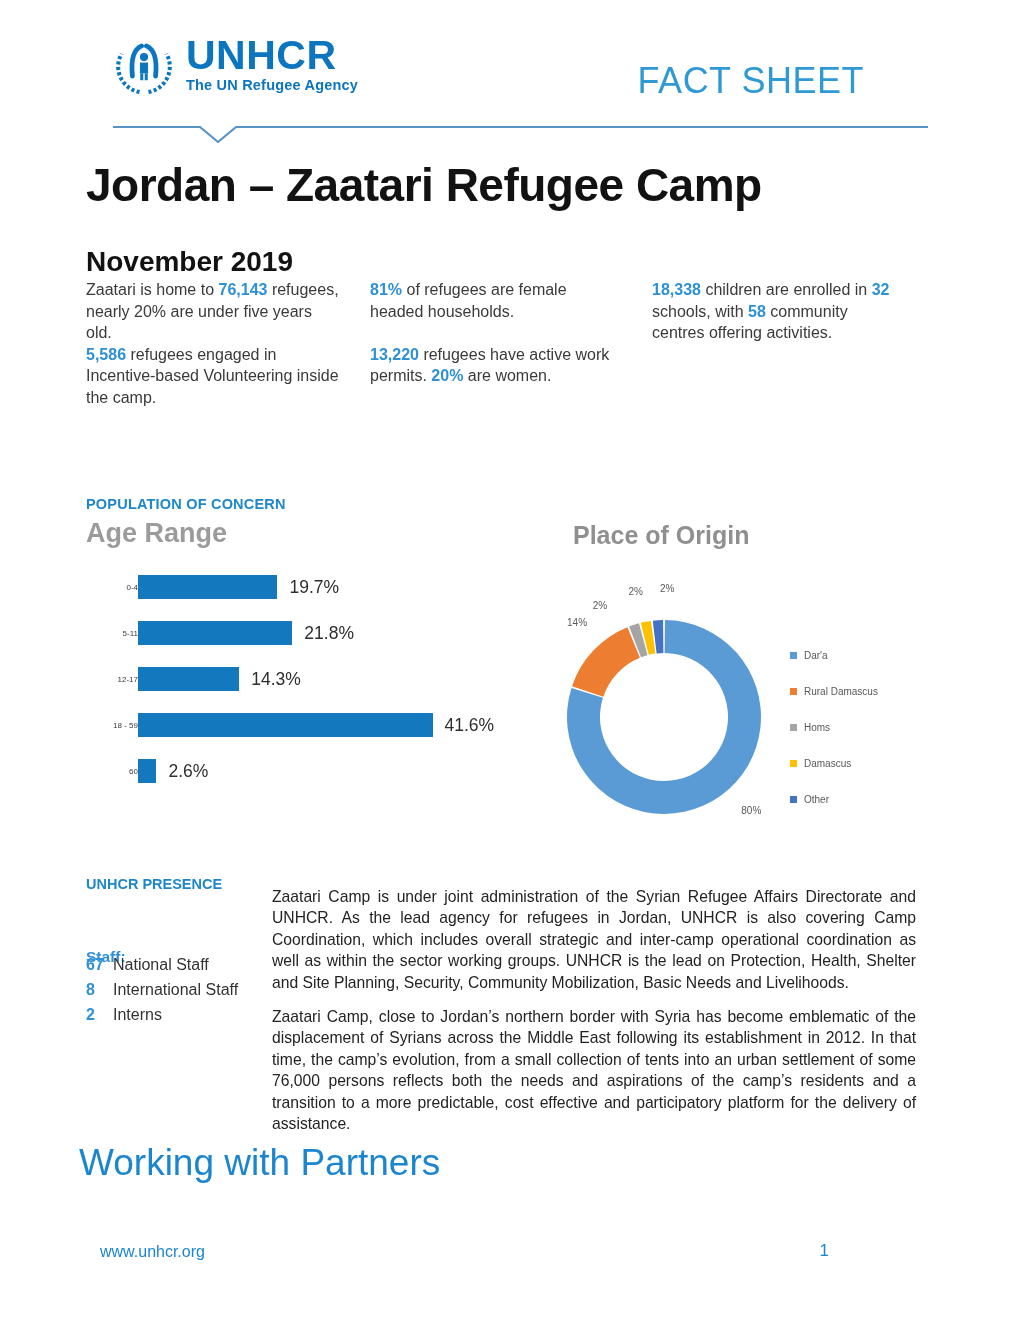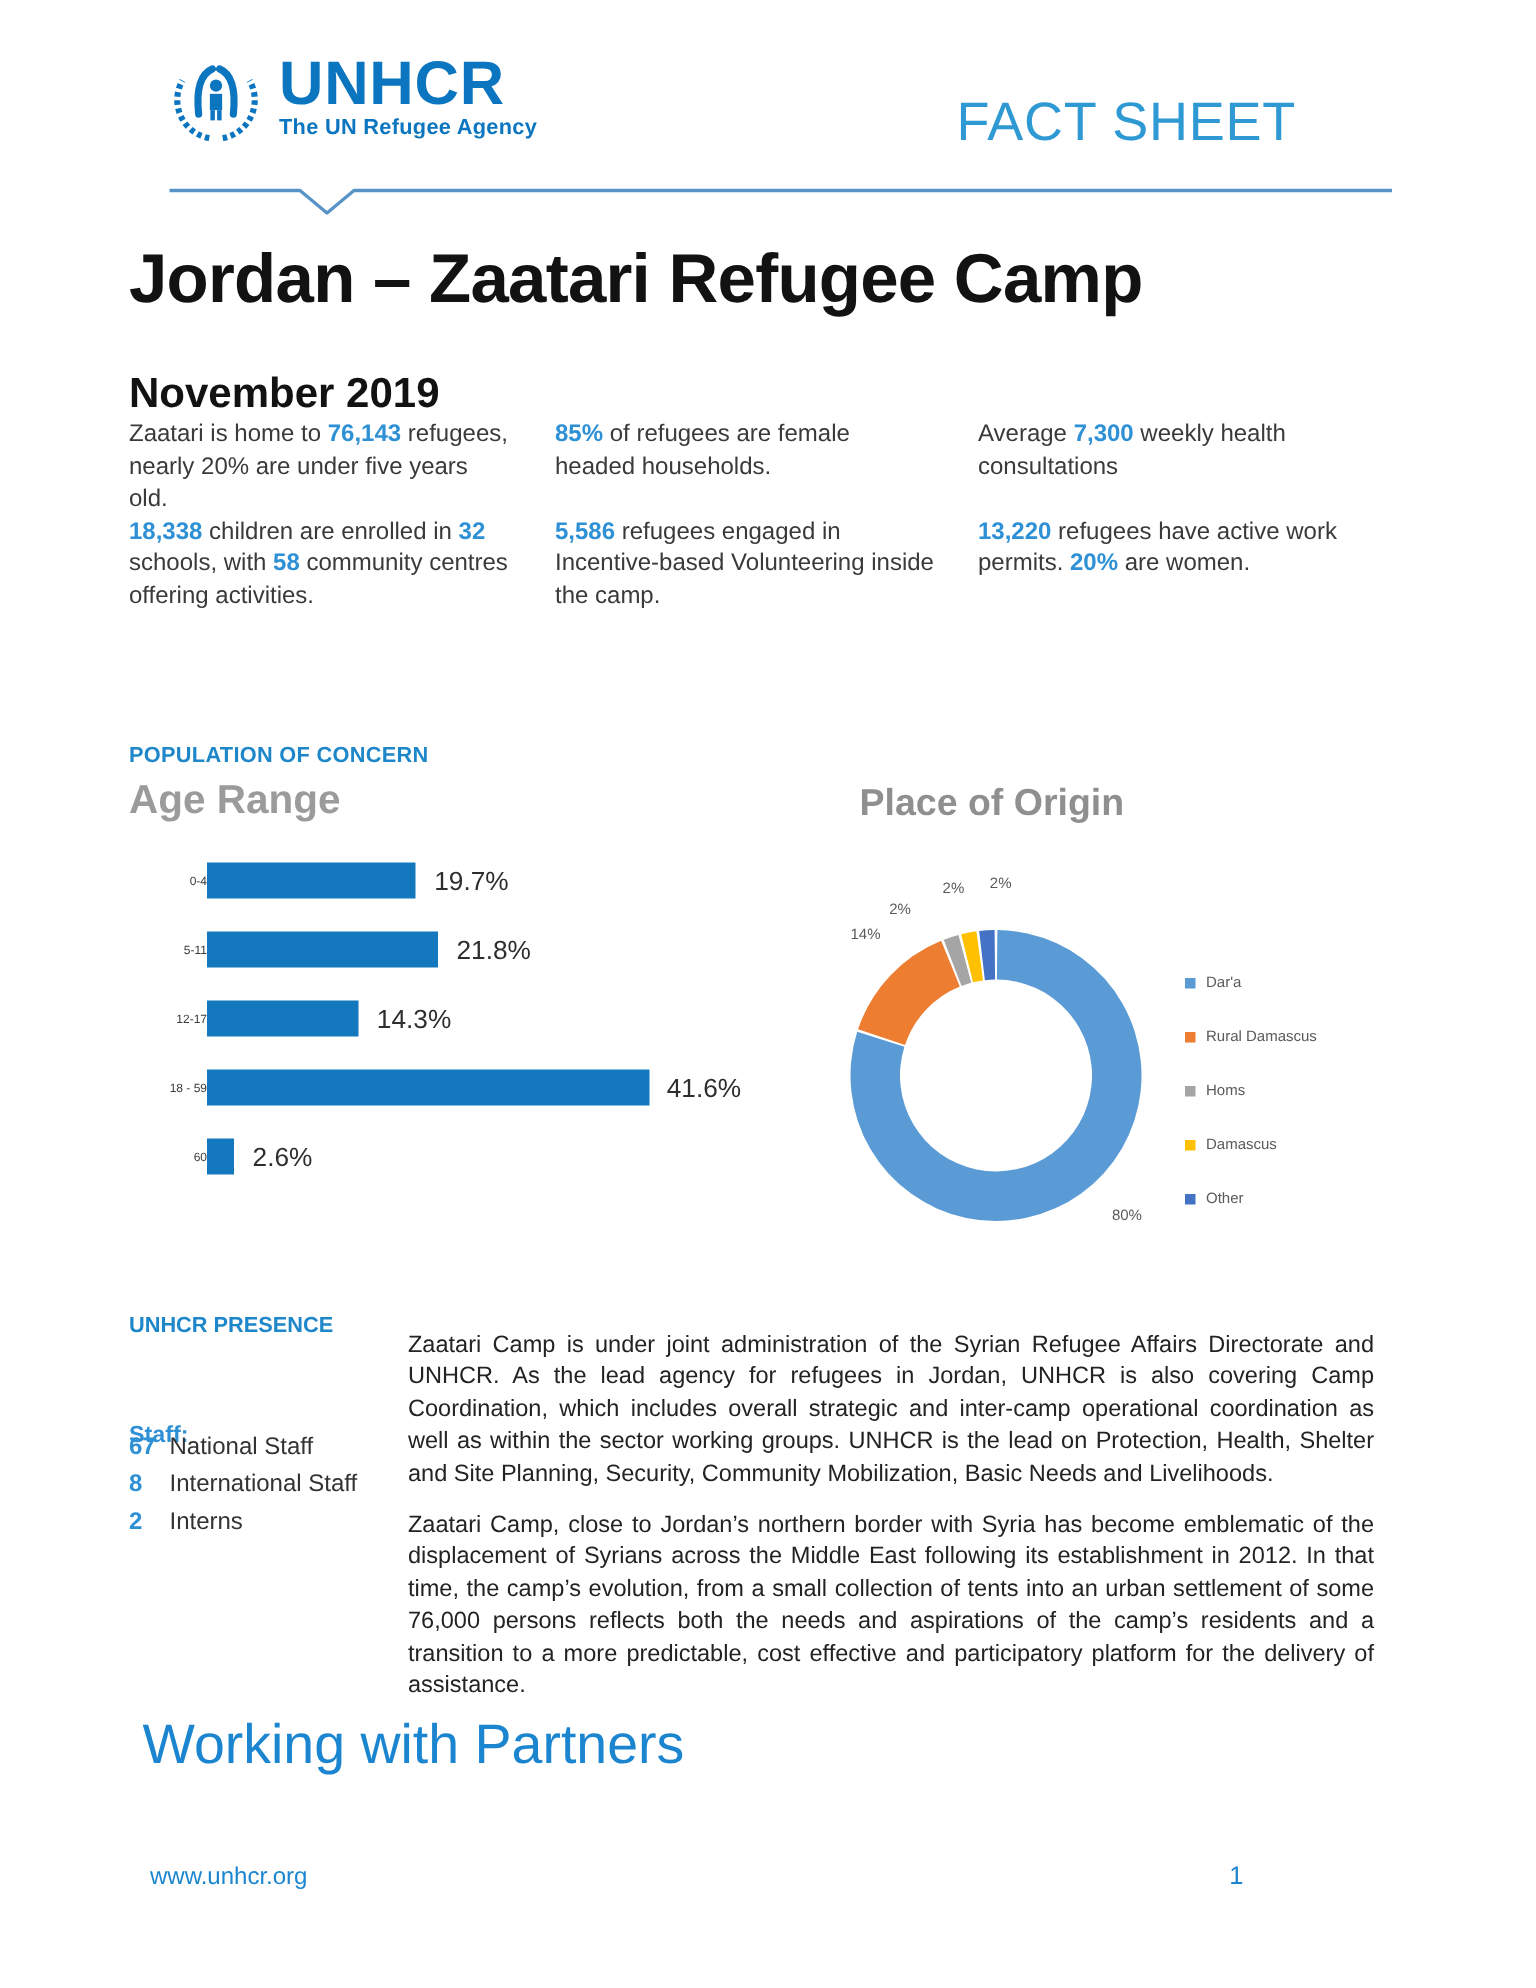--- a/index.html
+++ b/index.html
@@ -51,21 +51,21 @@
   .staff-list { position:absolute; left:86px; top:952px; }
   .staff-row { display:flex; font-size:16px; line-height:25px; color:#333; }
   .staff-count { color:#2E90D5; font-weight:700; width:27px; flex:0 0 27px; }
 
   
   .body-text { position:absolute; left:272px; top:886px; width:644px; font-size:15.7px;
                line-height:21.4px; color:#232323; text-align:justify; }
   .body-text p + p { margin-top:13px; }
 
   
-  .partners-heading { position:absolute; left:95px; top:1142px; font-size:37px; font-weight:400; color:#1B86CF; }
+  .partners-heading { position:absolute; left:79px; top:1142px; font-size:37px; font-weight:400; color:#1B86CF; }
 
   
   .footer-site { position:absolute; left:100px; top:1243px; font-size:16px; color:#1B86CF; text-decoration:none; }
   .footer-page { position:absolute; right:99px; top:1241px; font-size:17px; color:#1B86CF; }
 </style>
 </head>
 <body>
 
 <div class="page">
 
@@ -94,22 +94,21 @@
 
   <svg class="divider" width="848" height="24">
     <polyline points="1,3 88,3 106,18 124,3 847,3" fill="none" stroke="#5793C7" stroke-width="2.2" stroke-linejoin="round"></polyline>
   </svg>
 
   <div class="doc-title">Jordan – Zaatari Refugee Camp</div>
   <div class="doc-date">November 2019</div>
 
   <div class="stats-grid">
     <div class="stat-cell"><span>Zaatari is home to </span><span class="hl">76,143</span><span> refugees, nearly 20% are under five years old.</span></div>
-    <div class="stat-cell"><span class="hl">85%</span><span> of refugees are female headed households.</span></div>
-    <div class="stat-cell"><span>Average </span><span class="hl">7,300</span><span> weekly health consultations</span></div>
+    <div class="stat-cell"><span class="hl">81%</span><span> of refugees are female headed households.</span></div>
     <div class="stat-cell"><span class="hl">18,338</span><span> children are enrolled in </span><span class="hl">32</span><span> schools, with </span><span class="hl">58</span><span> community centres offering activities.</span></div>
     <div class="stat-cell"><span class="hl">5,586</span><span> refugees engaged in Incentive-based Volunteering inside the camp.</span></div>
     <div class="stat-cell"><span class="hl">13,220</span><span> refugees have active work permits. </span><span class="hl">20%</span><span> are women.</span></div>
   </div>
 
   <div class="poc-label">POPULATION OF CONCERN</div>
   <div class="chart-title-left">Age Range</div>
   <div class="chart-title-right">Place of Origin</div>
 
   <div class="bar-chart">

